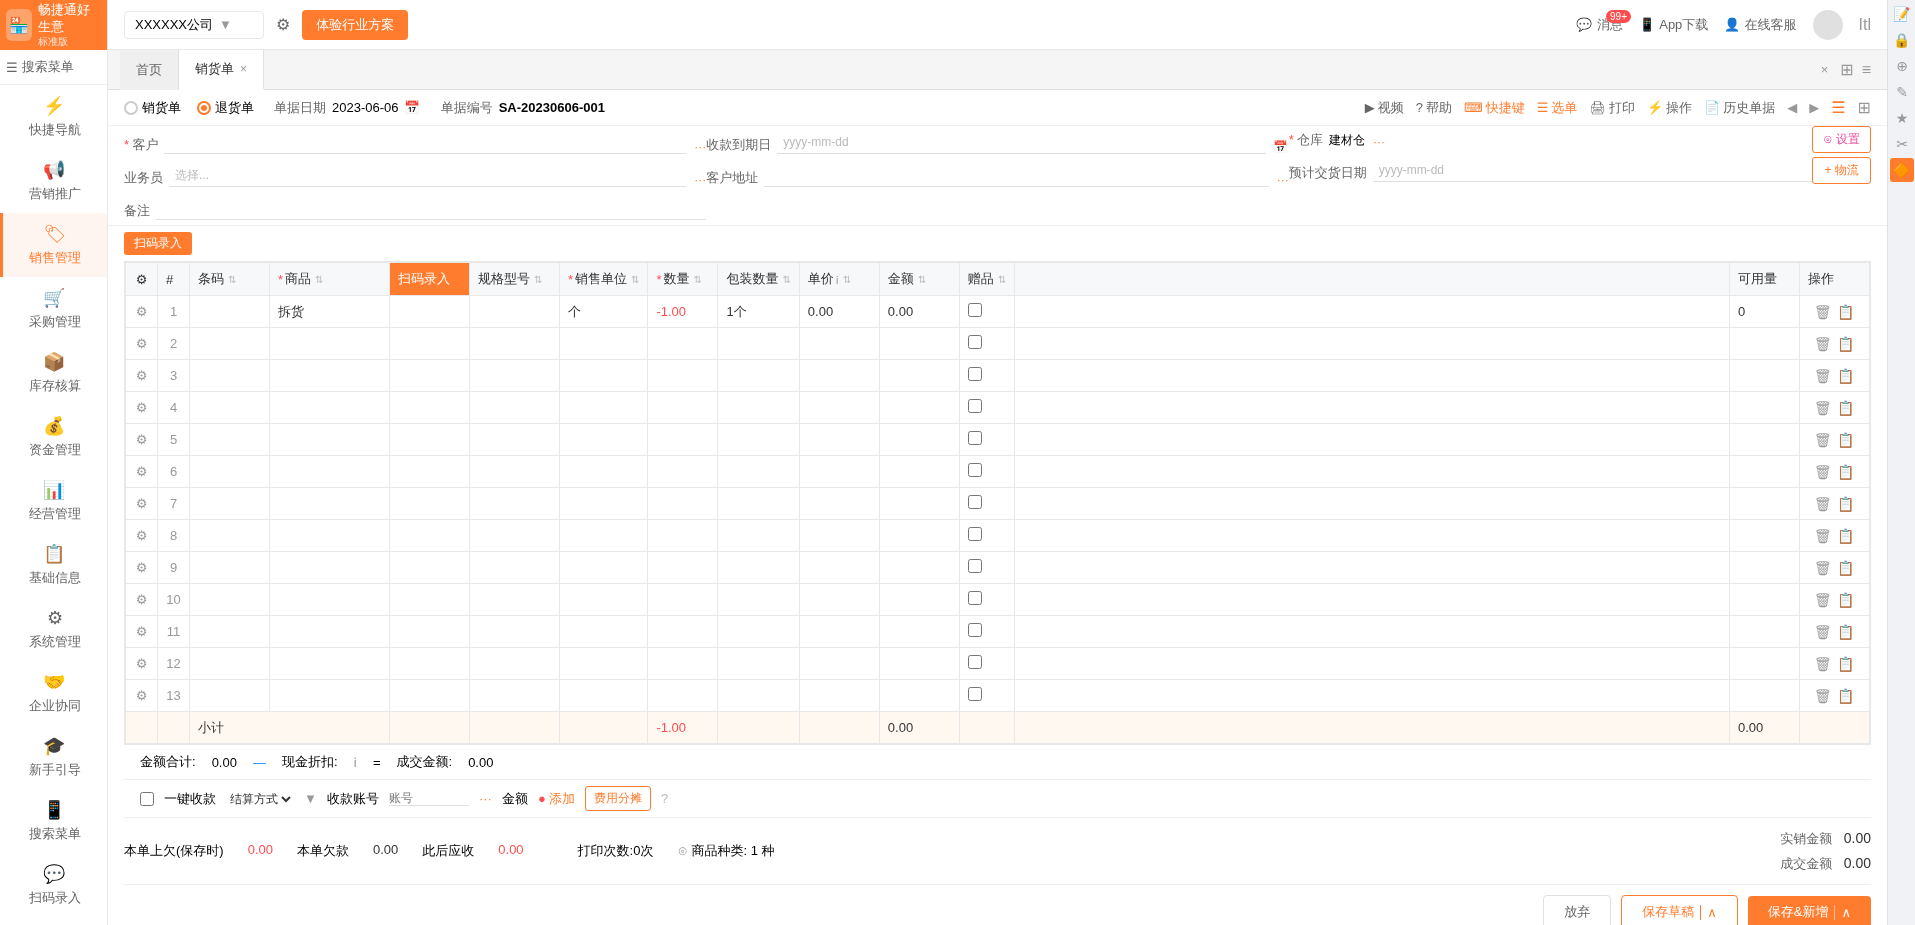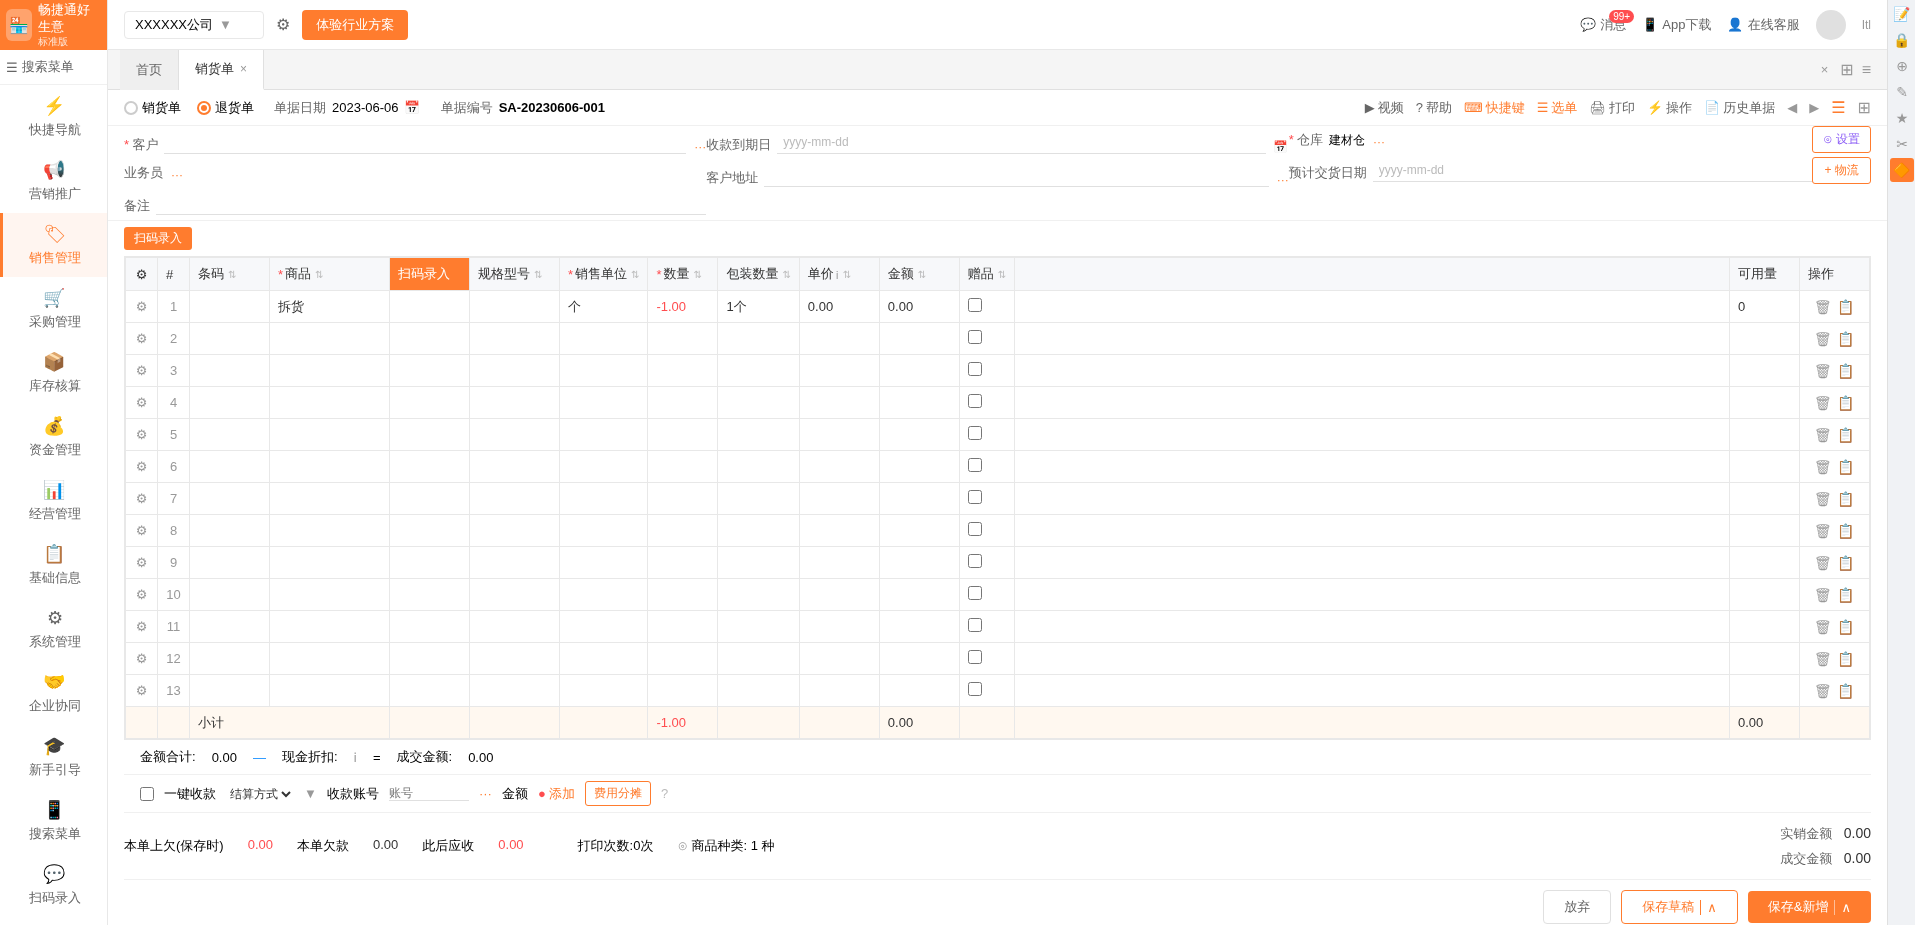--- a/index.html
+++ b/index.html
@@ -36,21 +36,21 @@
 
     
     .content { flex: 1; overflow: auto; background: #fff; }
     .radio-item { display: flex; align-items: center; gap: 4px; cursor: pointer; font-size: 13px; }
     .radio-circle { width: 14px; height: 14px; border: 2px solid #ccc; border-radius: 50%; }
     .radio-circle.selected { border-color: #ff7c2e; position: relative; }
     .radio-circle.selected::after { content: ''; width: 6px; height: 6px; background: #ff7c2e; border-radius: 50%; position: absolute; top: 2px; left: 2px; }
     .date-field { display: flex; align-items: center; gap: 6px; font-size: 13px; }
     .doc-num { display: flex; align-items: center; gap: 6px; font-size: 13px; }
     .btn-scan { background: #ff7c2e; color: #fff; border: none; border-radius: 3px; padding: 3px 10px; cursor: pointer; font-size: 12px; }
-    .btn-setup { background: #fff; border: 1px solid #ff7c2e; color: #8b5cf6; border-radius: 3px; padding: 4px 10px; cursor: pointer; font-size: 12px; }
+    .btn-setup { background: #fff; border: 1px solid #ff7c2e; color: #ec4899; border-radius: 3px; padding: 4px 10px; cursor: pointer; font-size: 12px; }
     .btn-logistics { background: #fff; border: 1px solid #ff7c2e; color: #ff7c2e; border-radius: 3px; padding: 4px 10px; cursor: pointer; font-size: 12px; }
     table { width: 100%; border-collapse: collapse; font-size: 12px; }
     th { background: #f7f8fa; padding: 7px 8px; text-align: left; border: 1px solid #e8e8e8; font-weight: 500; white-space: nowrap; color: #333; }
     td { padding: 6px 8px; border: 1px solid #e8e8e8; color: #333; white-space: nowrap; vertical-align: middle; height: 32px; }
     .row-num { color: #999; text-align: center; }
     .qty-negative { color: #ff4d4f; }
     .subtotal-row td { background: #fff8f0; font-weight: 500; }
     .col-ops { display: flex; gap: 6px; justify-content: center; }
     .icon-btn { cursor: pointer; color: #999; font-size: 14px; border: none; background: none; }
     .col-gear { width: 32px; text-align: center; }
@@ -198,21 +198,21 @@
       </div>
       <div class="topbar-right-item">
         <span>📱</span>
         <span>App下载</span>
       </div>
       <div class="topbar-right-item">
         <span>👤</span>
         <span>在线客服</span>
       </div>
       <div class="avatar"></div>
-      <div style="color:#999;font-size:12px;">Itl</div>
+      <div style="color:#999;font-size:16px;">Itl</div>
     </div>
   </div>
 
   <div class="tabbar">
     <div class="tab">
       <span>首页</span>
     </div>
     <div class="tab active">
       <span>销货单</span>
       <span class="tab-close">×</span>
@@ -286,20 +286,21 @@
       <div style="display:grid; grid-template-columns:1fr 1fr 1fr; gap:0;">
 
         <div>
           <div class="form-cell">
             <span class="form-cell-label"><span style="color:#ff4d4f;">*</span> <span>客户</span></span>
             <input class="form-cell-input" type="text" style="border-bottom: 1px solid rgb(224, 224, 224); padding: 4px 6px;">
             <span class="form-cell-dots">···</span>
           </div>
           <div class="form-cell">
             <span class="form-cell-label"><span>业务员</span></span>
+            <input class="form-cell-input" type="text" placeholder="选择..." style="border-bottom: 1px solid rgb(224, 224, 224); padding: 4px 6px;">
             <span class="form-cell-dots">···</span>
           </div>
           <div class="form-cell">
             <span class="form-cell-label"><span>备注</span></span>
             <input class="form-cell-input" type="text" style="border-bottom: 1px solid rgb(224, 224, 224); padding: 4px 6px;">
           </div>
         </div>
 
         <div>
           <div class="form-cell">

